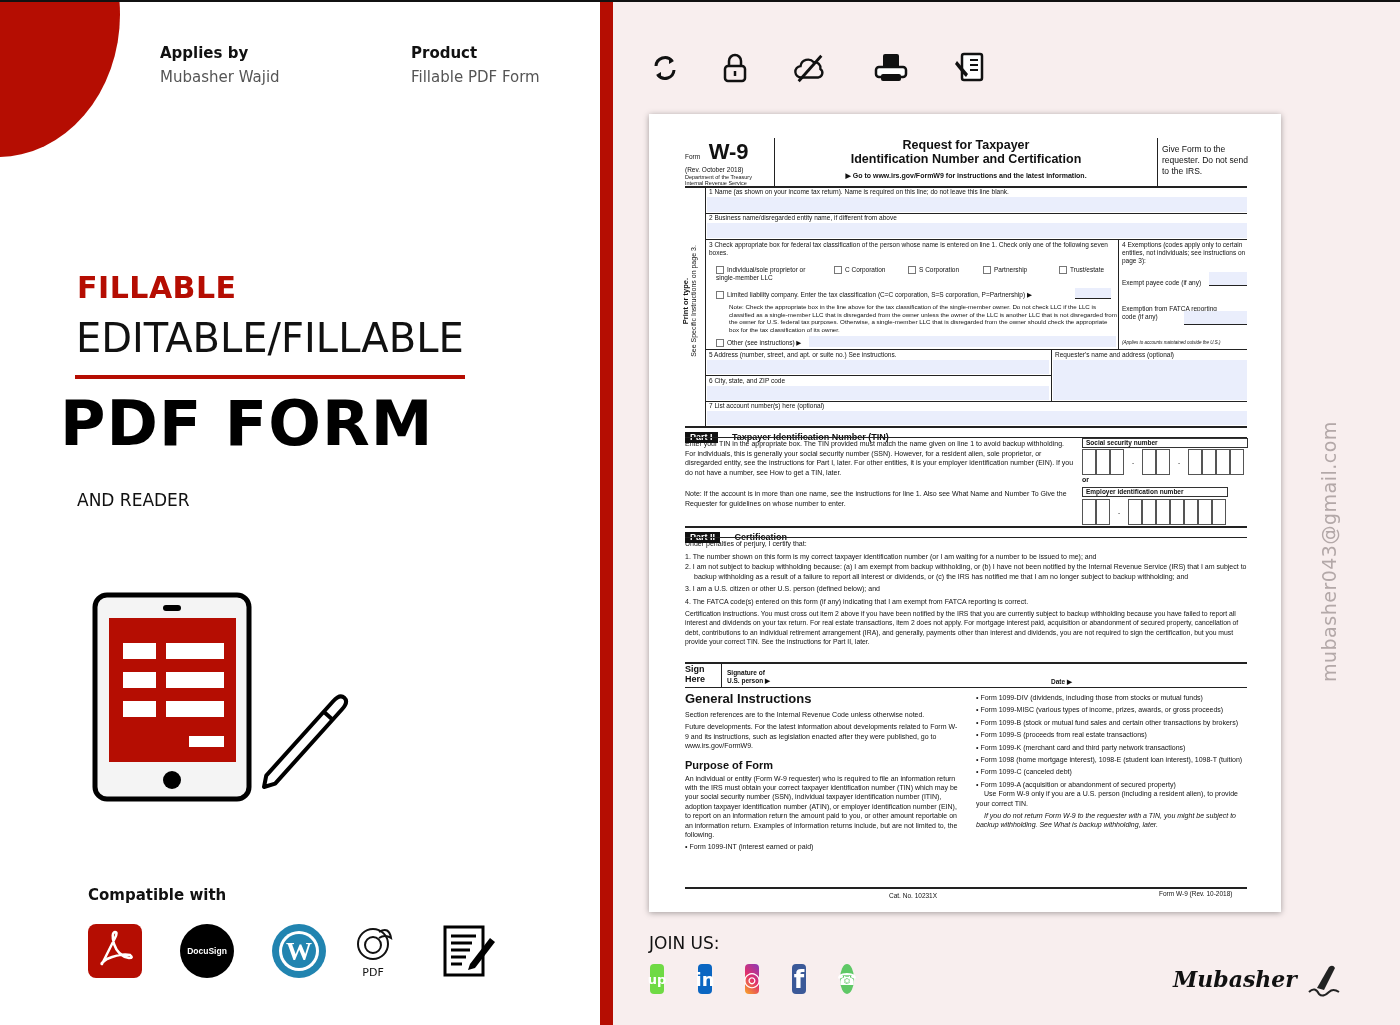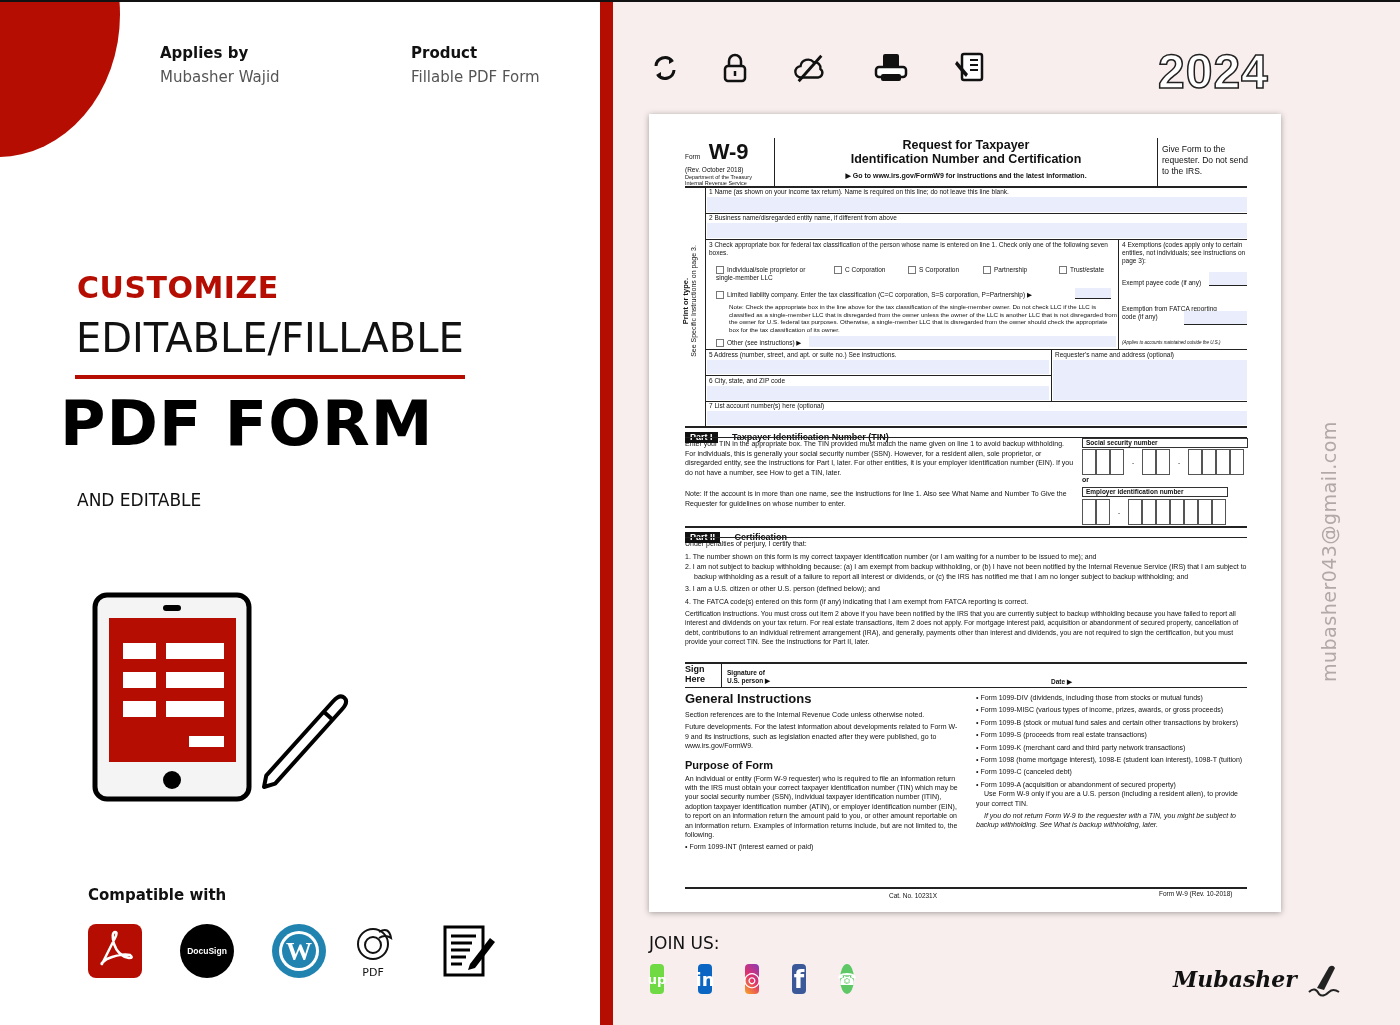--- a/index.html
+++ b/index.html
@@ -54,26 +54,26 @@
 
     <div class="meta" style="left:160px">
       <div class="k">Applies by</div>
       <div class="v">Mubasher Wajid</div>
     </div>
     <div class="meta" style="left:411px">
       <div class="k">Product</div>
       <div class="v">Fillable PDF Form</div>
     </div>
 
-    <div class="customize">CUSTOMIZE</div>
+    <div class="customize">FILLABLE</div>
     <div class="editable">EDITABLE/FILLABLE</div>
     <div class="redline"></div>
     <div class="pdfform">PDF FORM</div>
     <div class="compat">
-      <div>AND EDITABLE</div>
+      <div>AND READER</div>
     </div>
 
     <svg class="tablet" width="270" height="215" viewBox="0 0 270 215">
       <rect x="3" y="3" width="154" height="204" rx="12" fill="#f4f4f4" stroke="#000" stroke-width="5"></rect>
       <rect x="71" y="13" width="18" height="6" rx="3" fill="#000"></rect>
       <rect x="17" y="26" width="127" height="144" fill="#b50d02"></rect>
       <rect x="31" y="51" width="33" height="16" fill="#fff"></rect>
         <rect x="74" y="51" width="58" height="16" fill="#fff"></rect>
       <rect x="31" y="80" width="33" height="16" fill="#fff"></rect>
         <rect x="74" y="80" width="58" height="16" fill="#fff"></rect>
@@ -166,21 +166,20 @@
       <div class="tb" style="left:305px">
         <svg width="32" height="32" viewBox="0 0 32 32">
             <rect x="8" y="2" width="20" height="26" rx="2" fill="#fff" stroke="#111" stroke-width="2.5"></rect>
             <line x1="16" y1="8" x2="24" y2="8" stroke="#111" stroke-width="2"></line>
             <line x1="16" y1="13" x2="24" y2="13" stroke="#111" stroke-width="2"></line>
             <line x1="16" y1="18" x2="24" y2="18" stroke="#111" stroke-width="2"></line>
             <path d="M3 9 L14 22 L12 25 L9 22 L1 12 Z" fill="#111"></path>
           </svg>
       </div>
     </div>
-    <div class="year">2024</div>
     <div class="email">mubasher043@gmail.com</div>
 
     <div class="doc">
 
       <div class="abs" style="left:36px;top:25px">
         <span class="tiny">Form</span>
         <span style="font-size:22px;font-weight:bold;margin-left:4px">W-9</span>
         <div class="tiny" style="margin-top:1px">(Rev. October 2018)</div>
         <div class="tiny" style="font-size:5.5px;line-height:6px">Department of the Treasury</div>
         <div class="tiny" style="font-size:5.5px;line-height:6px">Internal Revenue Service</div>

